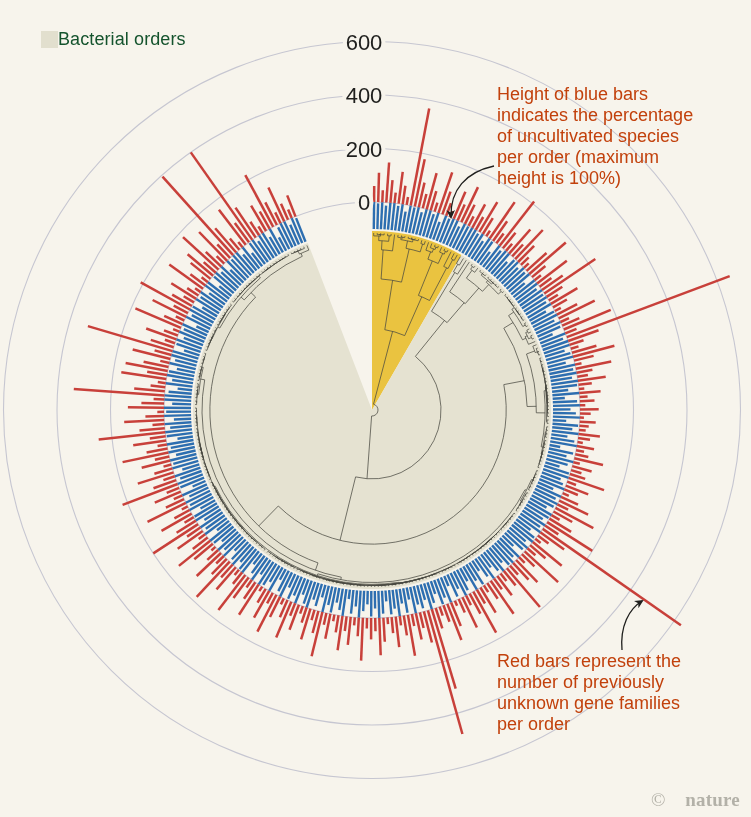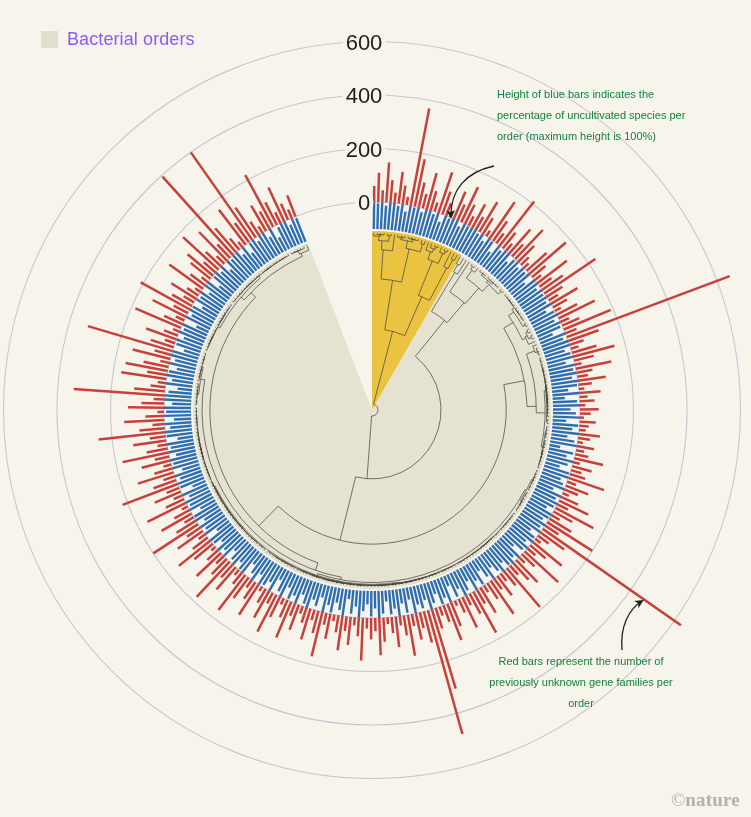--- a/index.html
+++ b/index.html
@@ -6,27 +6,27 @@
   body{
     width:751px;height:817px;position:relative;overflow:hidden;
     background:#f7f4ec;
     font-family:"Liberation Sans","DejaVu Sans",sans-serif;
     color:#1f1f1d;
   }
   #chart-svg{position:absolute;left:0;top:0;}
   .legend{position:absolute;left:41px;top:29px;}
   .legend-item{display:flex;align-items:center;height:20px;margin-bottom:9px;}
   .legend-swatch{width:17px;height:17px;display:inline-block;}
-  .legend-label{margin-left:9px;font-size:18px;letter-spacing:.1px;color:#8b5cf6;}
-  .anno{position:absolute;font-size:11px;line-height:21px;color:#15803d;}
+  .legend-label{font-size:18px;letter-spacing:.1px;color:#14532d;}
+  .anno{position:absolute;font-size:18px;line-height:21px;color:#c2410c;}
   #anno-blue{left:497px;top:84px;width:212px;}
-  #anno-red{left:475px;top:651px;width:212px;text-align:center;}
+  #anno-red{left:497px;top:651px;width:212px;}
   .credit{position:absolute;right:11px;top:789px;font-family:"Liberation Serif","DejaVu Serif",serif;
     color:#b3b1a8;font-size:19px;}
-  .credit b{font-weight:bold;letter-spacing:.2px;}
+  .credit b{font-weight:bold;letter-spacing:.2px;margin-left:20px;}
 </style>
 </head>
 <body>
 
 <svg id="chart-svg" width="751" height="817" viewBox="0 0 751 817">
   <defs>
     <marker id="ah" viewBox="0 0 10 10" refX="7" refY="5" markerWidth="7.5" markerHeight="7.5" orient="auto-start-reverse">
       <path d="M0,0.6 L9,5 L0,9.4 L2.5,5 Z" fill="#1f1f1d"></path>
     </marker>
   </defs>

